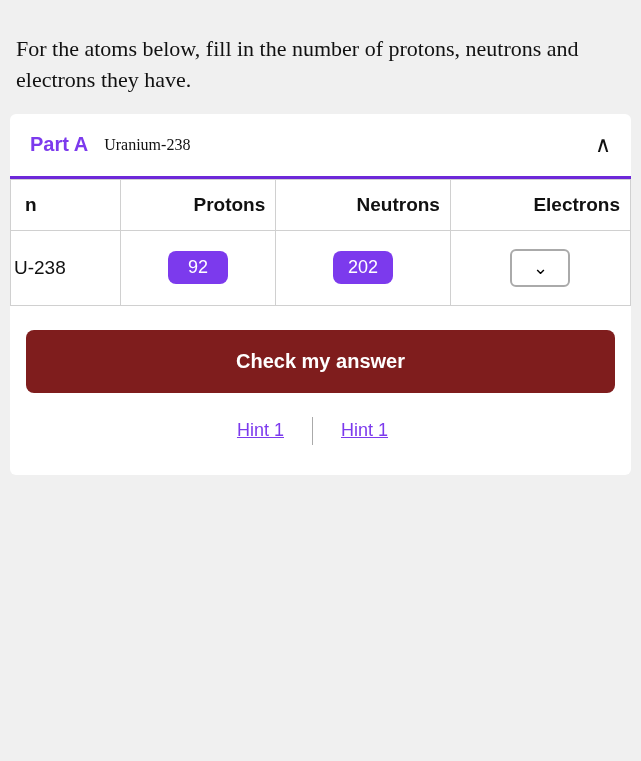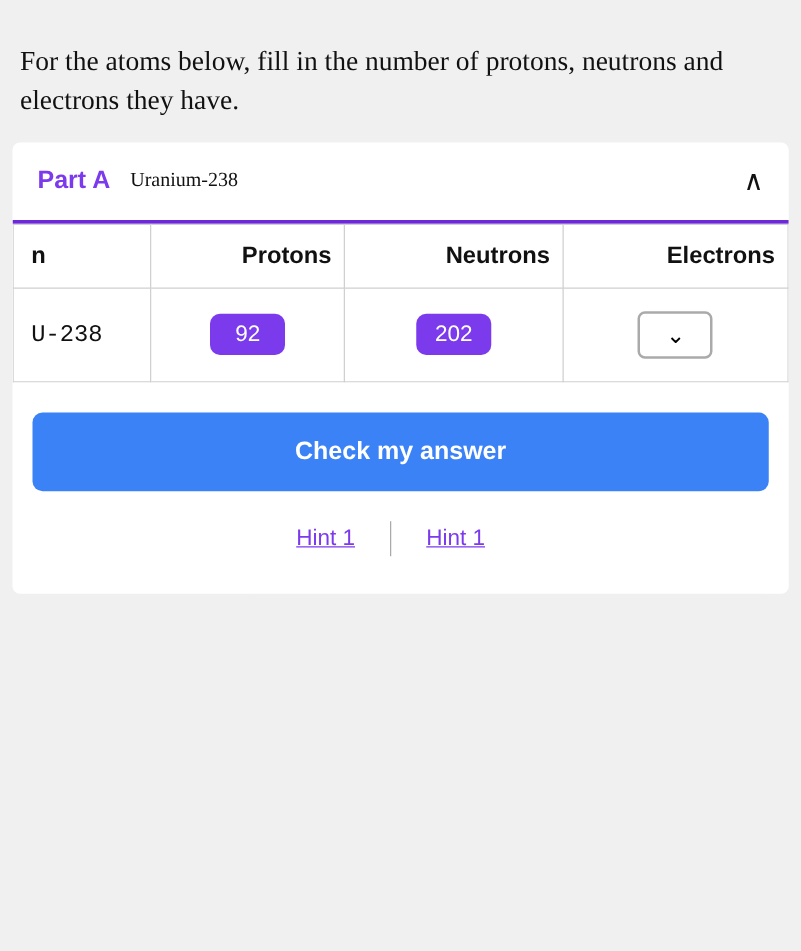--- a/index.html
+++ b/index.html
@@ -91,22 +91,21 @@
       padding: 18px 10px;
       font-size: 19px;
       font-family: Arial, sans-serif;
       color: #111;
       text-align: center;
       background: #fff;
     }
 
     tbody tr td:first-child {
       text-align: left;
-      padding-left: 14px;
-      font-family: Liberation Mono, monospace;
+      padding-left: 3px;
     }
 
     .badge-purple {
       display: inline-block;
       background: #7c3aed;
       color: #fff;
       border-radius: 8px;
       padding: 6px 0;
       font-size: 18px;
       font-family: Arial, sans-serif;
@@ -128,21 +127,21 @@
       min-width: 60px;
     }
 
     .check-answer-section {
       padding: 24px 16px 0 16px;
     }
 
     .check-answer-btn {
       display: block;
       width: 100%;
-      background: #3b82f6;
+      background: #7f1d1d;
       color: #fff;
       border: none;
       border-radius: 8px;
       padding: 20px;
       font-size: 20px;
       font-weight: bold;
       font-family: Arial, sans-serif;
       cursor: pointer;
       text-align: center;
     }

